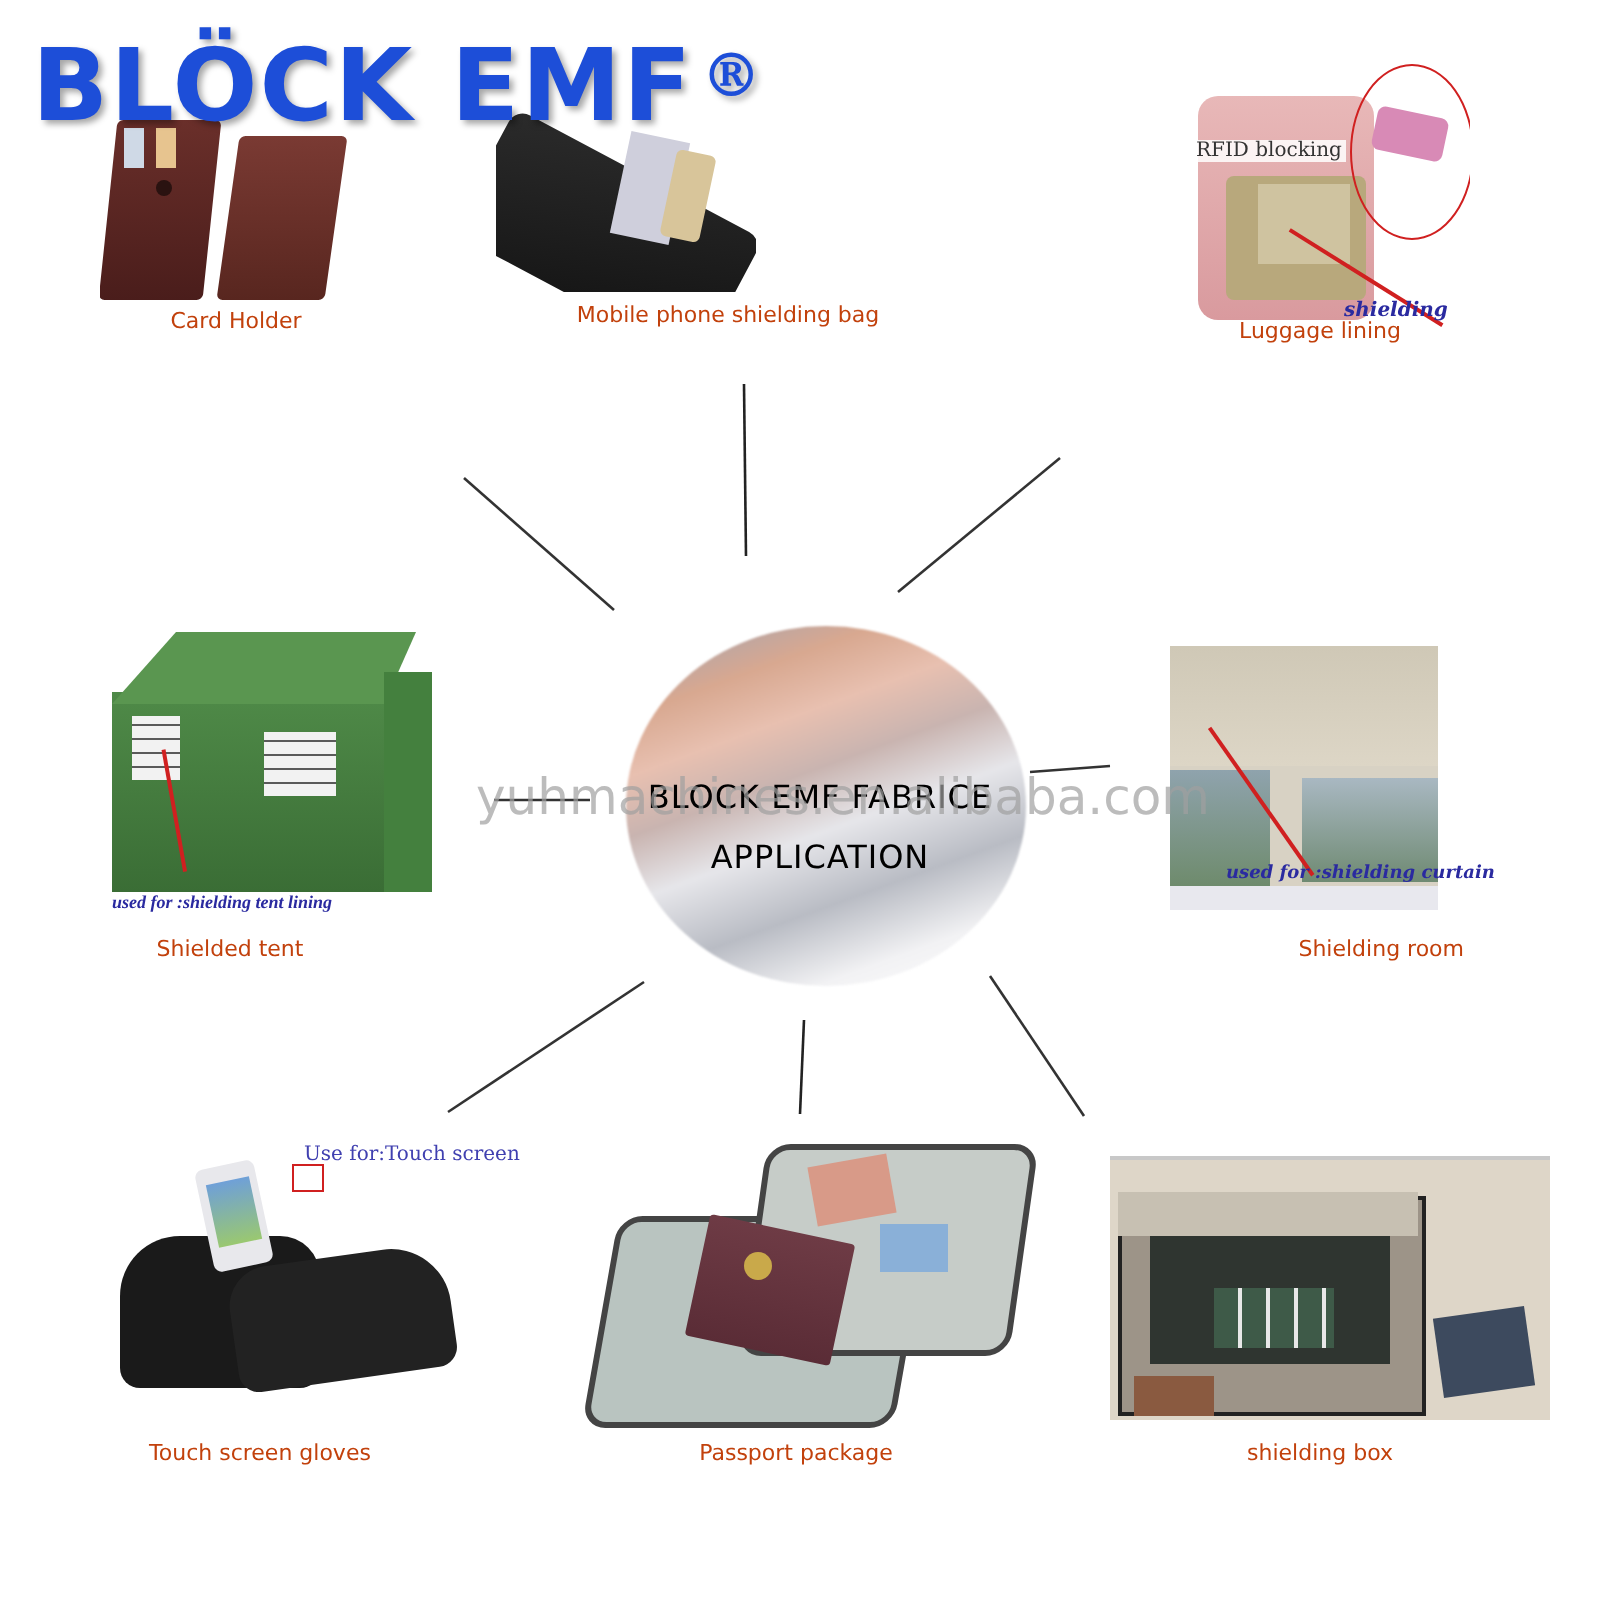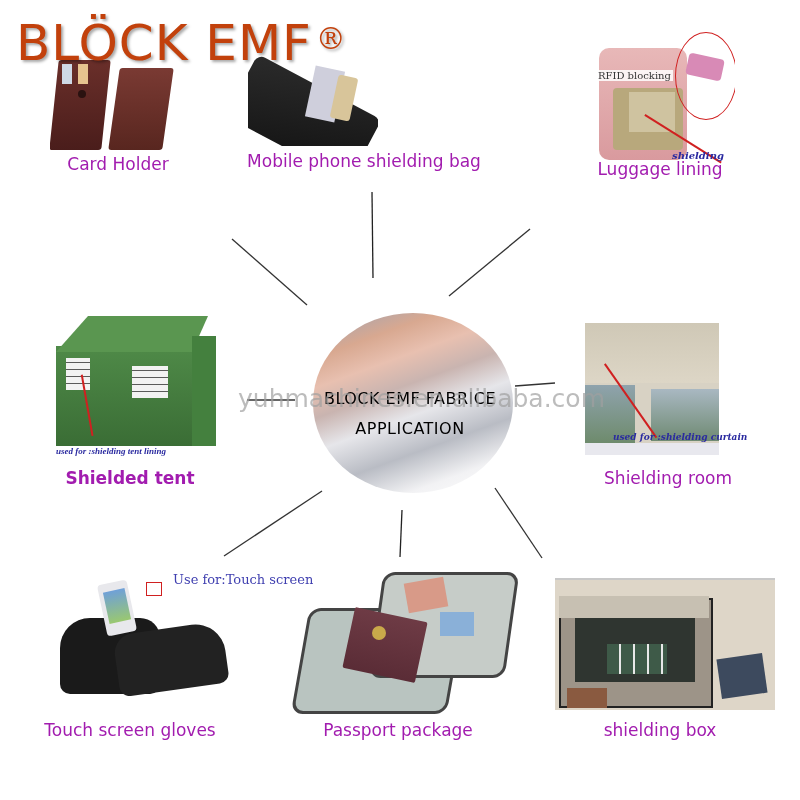--- a/index.html
+++ b/index.html
@@ -1,20 +1,20 @@
 <!DOCTYPE html>
 <html><head>
 <meta charset="utf-8">
 <style>
   html,body{margin:0;padding:0;}
   body{width:800px;height:800px;background:#ffffff;position:relative;overflow:hidden;font-family:"DejaVu Sans","Liberation Sans",sans-serif;}
   .abs{position:absolute;}
-  .logo{left:16px;top:12px;font-family:"DejaVu Sans",sans-serif;font-weight:normal;font-size:50px;letter-spacing:1px;color:#c2410c;text-shadow:2px 2px 3px rgba(0,0,0,0.35);z-index:5;line-height:62px;}
+  .logo{left:16px;top:12px;font-family:"DejaVu Sans",sans-serif;font-weight:bold;font-size:50px;letter-spacing:1px;color:#1d4ed8;text-shadow:2px 2px 3px rgba(0,0,0,0.35);z-index:5;line-height:62px;}
   .logo .reg{font-size:30px;vertical-align:top;position:relative;top:-4px;margin-left:4px;font-family:"DejaVu Serif",serif;}
-  .label{font-size:17px;color:#a21caf;text-align:center;white-space:nowrap;}
+  .label{font-size:11px;color:#c2410c;text-align:center;white-space:nowrap;}
   .pic{position:absolute;overflow:hidden;}
   .note{font-family:"DejaVu Serif",serif;font-style:italic;font-weight:bold;font-size:9px;color:#2a2aa0;white-space:nowrap;position:absolute;}
   .rfid{font-family:"DejaVu Serif",serif;font-size:10px;color:#333;background:rgba(255,255,255,0.85);position:absolute;padding:0 2px;}
   svg.lines{position:absolute;left:0;top:0;z-index:1;}
   .center-circle{left:313px;top:313px;width:200px;height:180px;border-radius:50%;
     background:linear-gradient(160deg,#9aa4b8 0%,#d8a890 18%,#e8c0b0 30%,#c9b4b0 42%,#e6e6ea 55%,#b9bcc4 70%,#f2f2f4 85%,#ffffff 100%);
     filter:blur(0.4px);}
   .center-text{left:290px;width:240px;text-align:center;font-size:16px;color:#000000;letter-spacing:0.5px;z-index:3;}
   .watermark{left:238px;top:384px;font-size:25px;color:rgba(160,160,160,0.7);z-index:4;letter-spacing:0;}
 </style>
@@ -66,21 +66,21 @@
 
 <div class="pic" style="left:52px;top:316px;width:170px;height:140px;">
   <div style="position:absolute;left:4px;top:30px;width:140px;height:100px;background:linear-gradient(#4f8a48,#3a6d35);"></div>
   <div style="position:absolute;left:4px;top:0;width:160px;height:36px;background:#5a9650;clip-path:polygon(0 100%,20% 0,95% 0,85% 100%);"></div>
   <div style="position:absolute;left:140px;top:20px;width:24px;height:110px;background:#44803e;"></div>
   <div style="position:absolute;left:14px;top:42px;width:24px;height:32px;background:repeating-linear-gradient(0deg,#f2f2f2 0 6px,#5a5a5a 6px 7px);"></div>
   <div style="position:absolute;left:80px;top:50px;width:36px;height:32px;background:repeating-linear-gradient(0deg,#f2f2f2 0 6px,#5a5a5a 6px 7px);"></div>
   <div style="position:absolute;left:30px;top:58px;width:62px;height:1.5px;background:#d02020;transform:rotate(80deg);transform-origin:left;"></div>
 </div>
 <div class="note" style="left:56px;top:446px;font-family:Liberation Serif, serif;">used for :shielding tent lining</div>
-<div class="abs label" style="left:50px;top:468px;width:160px;font-weight:bold;">Shielded tent</div>
+<div class="abs label" style="left:35px;top:468px;width:160px;">Shielded tent</div>
 
 <div class="abs center-circle"></div>
 <div class="abs center-text" style="top:389px;">BLOCK EMF FABRICE</div>
 <div class="abs center-text" style="top:419px;">APPLICATION</div>
 <div class="abs watermark">yuhmachines.en.alibaba.com</div>
 
 <div class="pic" style="left:585px;top:323px;width:134px;height:132px;background:#d8d2c4;">
   <div style="position:absolute;left:0;top:0;width:134px;height:60px;background:linear-gradient(#cfc8b6,#ddd6c6);"></div>
   <div style="position:absolute;left:0;top:62px;width:50px;height:60px;background:linear-gradient(#8fa3ad,#6d8a6a);"></div>
   <div style="position:absolute;left:66px;top:66px;width:68px;height:52px;background:linear-gradient(#a9b8c2,#6f8a72);"></div>
@@ -90,21 +90,21 @@
 <div class="note" style="left:613px;top:432px;font-style:italic;">used for :shielding curtain</div>
 <div class="abs label" style="left:572px;top:468px;width:160px;text-align:right;">Shielding room</div>
 
 <div class="pic" style="left:56px;top:578px;width:175px;height:118px;">
   <div style="position:absolute;left:4px;top:40px;width:100px;height:76px;background:#1a1a1a;border-radius:30px 20px 10px 10px;"></div>
   <div style="position:absolute;left:60px;top:50px;width:110px;height:62px;background:#222;border-radius:20px 30px 10px 10px;transform:rotate(-8deg);"></div>
   <div style="position:absolute;left:46px;top:4px;width:30px;height:52px;background:#e8e8ec;border-radius:4px;transform:rotate(-12deg);"></div>
   <div style="position:absolute;left:50px;top:12px;width:22px;height:32px;background:linear-gradient(#6fa0d8,#9ac870);transform:rotate(-12deg);"></div>
   <div style="position:absolute;left:90px;top:4px;width:14px;height:12px;border:1px solid #d02020;"></div>
 </div>
-<div class="note" style="left:152px;top:572px;font-weight:normal;font-style:normal;font-size:13px;color:#4040b0;margin-left:21px;">Use for:Touch screen</div>
+<div class="note" style="left:152px;top:572px;font-weight:normal;font-style:normal;font-size:10px;color:#4040b0;">Use for:Touch screen</div>
 <div class="abs label" style="left:30px;top:720px;width:200px;">Touch screen gloves</div>
 
 <div class="pic" style="left:290px;top:568px;width:230px;height:150px;">
   <div style="position:absolute;left:10px;top:40px;width:150px;height:100px;background:#b9c4c0;border:3px solid #444;border-radius:12px;transform:skewX(-10deg);"></div>
   <div style="position:absolute;left:86px;top:4px;width:130px;height:100px;background:#c6ccc8;border:3px solid #444;border-radius:12px;transform:skewX(-8deg);"></div>
   <div style="position:absolute;left:116px;top:12px;width:40px;height:30px;background:#d89a88;transform:rotate(-10deg);"></div>
   <div style="position:absolute;left:150px;top:44px;width:34px;height:24px;background:#8ab0d8;"></div>
   <div style="position:absolute;left:58px;top:46px;width:74px;height:62px;background:linear-gradient(#6e3b45,#5a2c36);transform:rotate(12deg);border-radius:2px;"></div>
   <div style="position:absolute;left:82px;top:58px;width:14px;height:14px;border-radius:50%;background:#c9a94a;"></div>
 </div>

